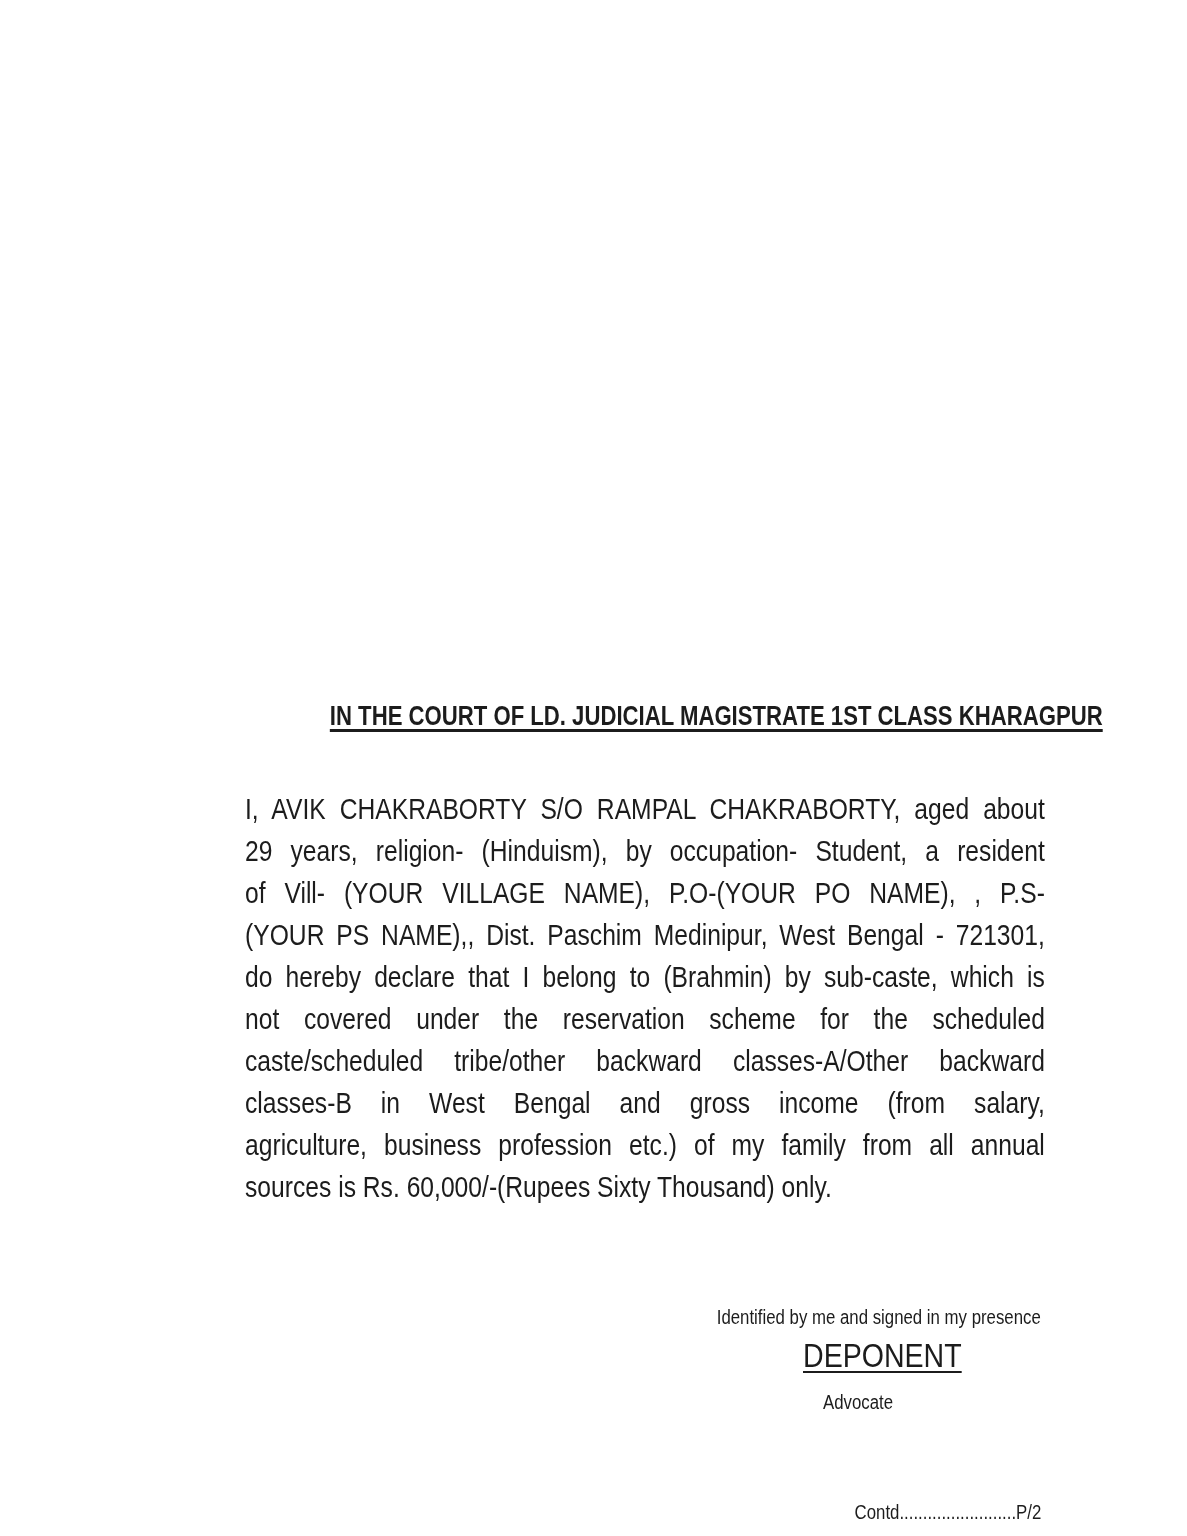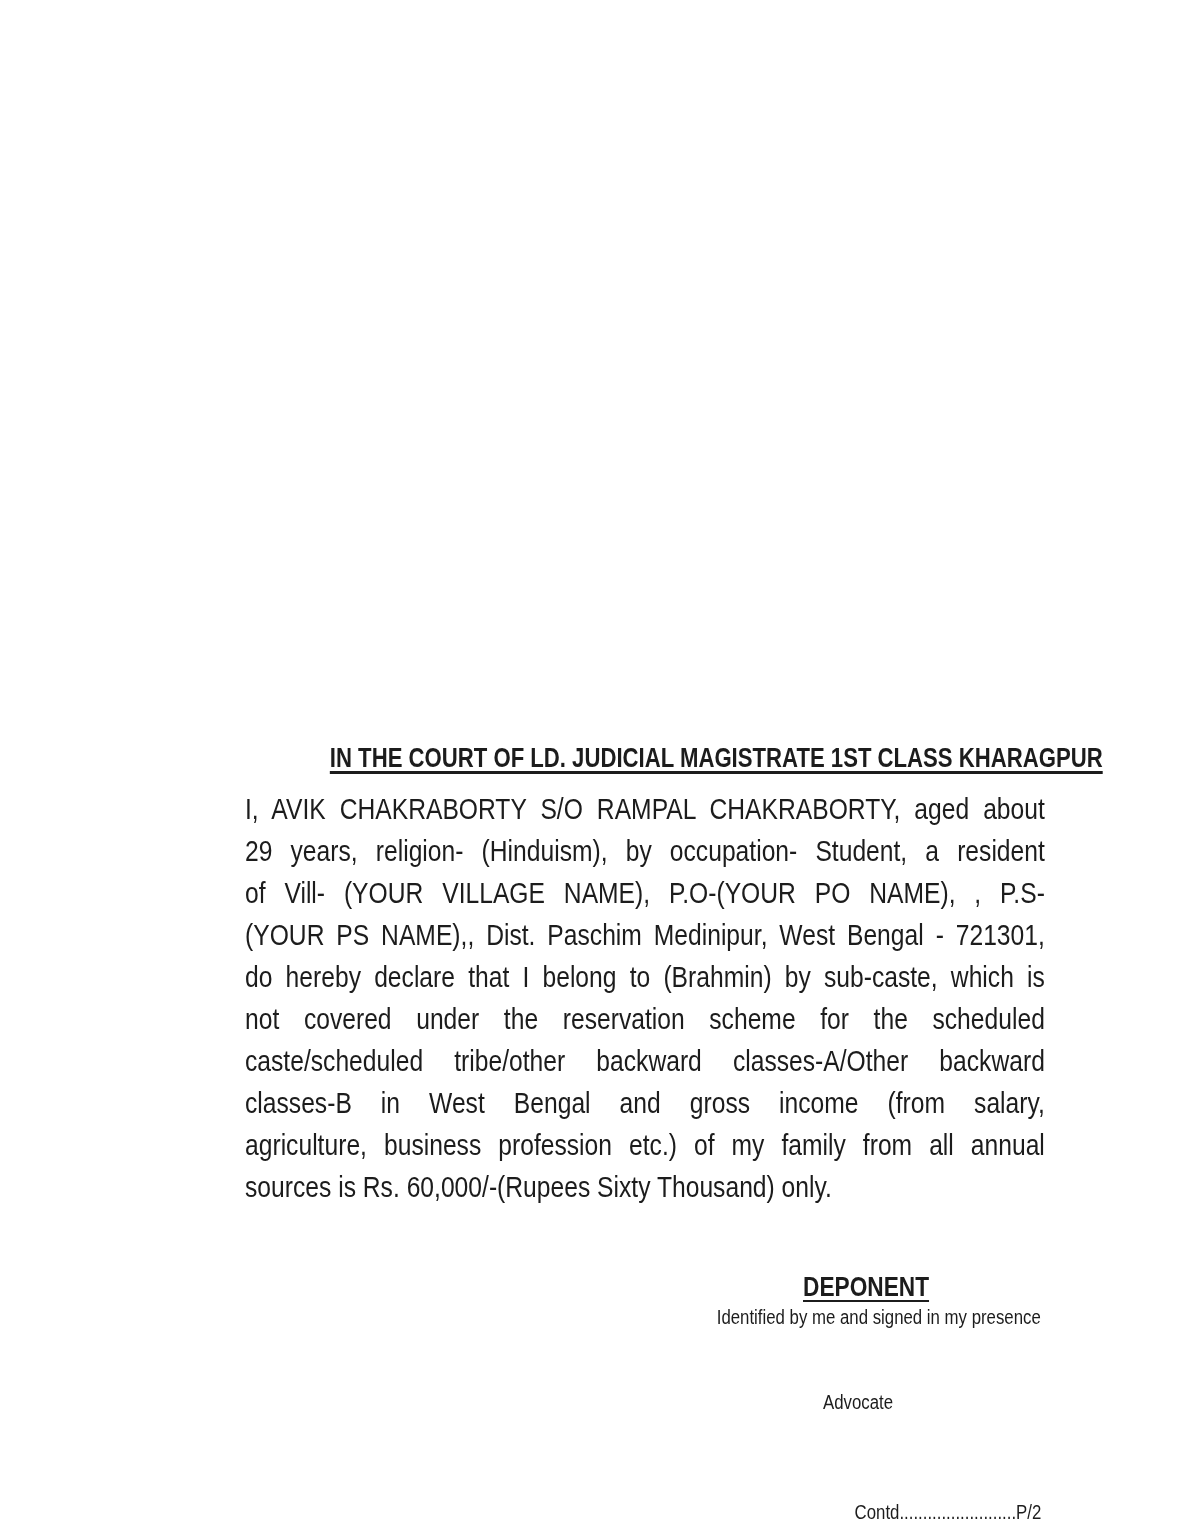--- a/index.html
+++ b/index.html
@@ -17,21 +17,20 @@
     overflow: hidden;
   }
   
   .titles {
     position: absolute;
     left: 245px;
     top: 699px;
     width: 800px;
     text-align: center;
     font-weight: 700;
-    margin-top: 42px;
   }
   .title-line {
     font-size: 27px;
     line-height: 35px;
     white-space: nowrap;
   }
   .title-line > span {
     display: inline-block;
     white-space: nowrap;
     transform: scaleX(0.82);
@@ -69,21 +68,21 @@
     display: inline-block;
     white-space: nowrap;
   }
   .sx-left  { transform: scaleX(0.84); transform-origin: 0 50%; }
   .sx-right { transform: scaleX(0.84); transform-origin: 100% 50%; }
   .u {
     text-decoration: underline;
     text-decoration-thickness: 1.8px;
     text-underline-offset: 4px;
   }
-  .deponent   { left: 803px;  top: 1272px; font-size: 27px; font-weight: bold; }
+  .deponent   { left: 803px;  top: 1340px; font-size: 34px; }
   .identified { right: 146px; top: 1302px; text-align: right; }
   .advocate   { left: 823px;  top: 1387px; text-decoration: underline; }
   .contd      { right: 146px; top: 1497px; text-align: center; }
 </style>
 </head>
 <body>
 
 <div class="page">
 
   <div class="titles">

